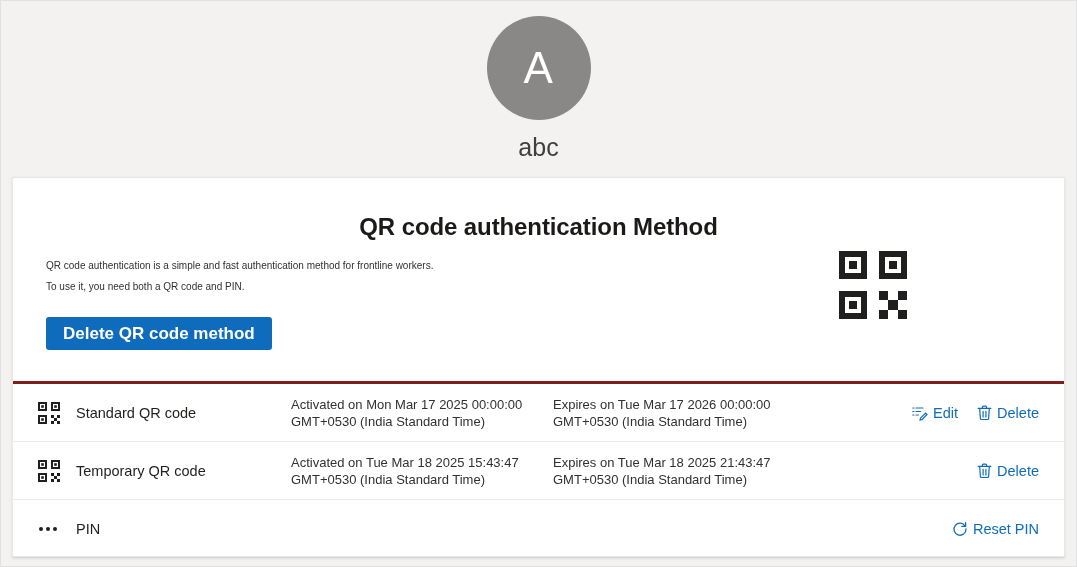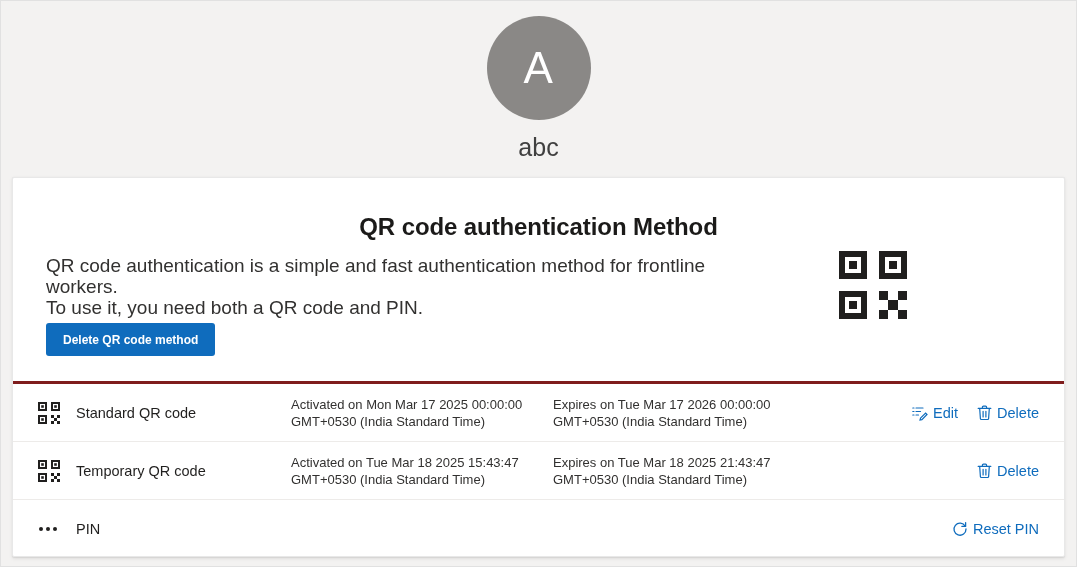--- a/index.html
+++ b/index.html
@@ -77,35 +77,35 @@
   }
   .card-title {
     font-size: 24px;
     font-weight: 600;
     color: #1b1a19;
     margin: 0 0 14px 0;
     letter-spacing: -0.1px;
     text-align: center;
   }
   .card-desc {
-    font-size: 19px;
+    font-size: 10px;
     line-height: 21px;
     color: #323130;
-    margin: 0 0 5px 0;
+    margin: 0 0 20px 0;
     max-width: 720px;
   }
   .delete-method-btn {
     display: inline-flex;
     align-items: center;
     justify-content: center;
     height: 33px;
     padding: 0 17px;
     background: #0f6cbd;
     color: #ffffff;
-    font-size: 12px;
+    font-size: 17px;
     font-weight: 600;
     border: none;
     border-radius: 3px;
     cursor: pointer;
     font-family: "Liberation Sans", sans-serif;
   }
 
   
   .qr-graphic {
     position: absolute;

